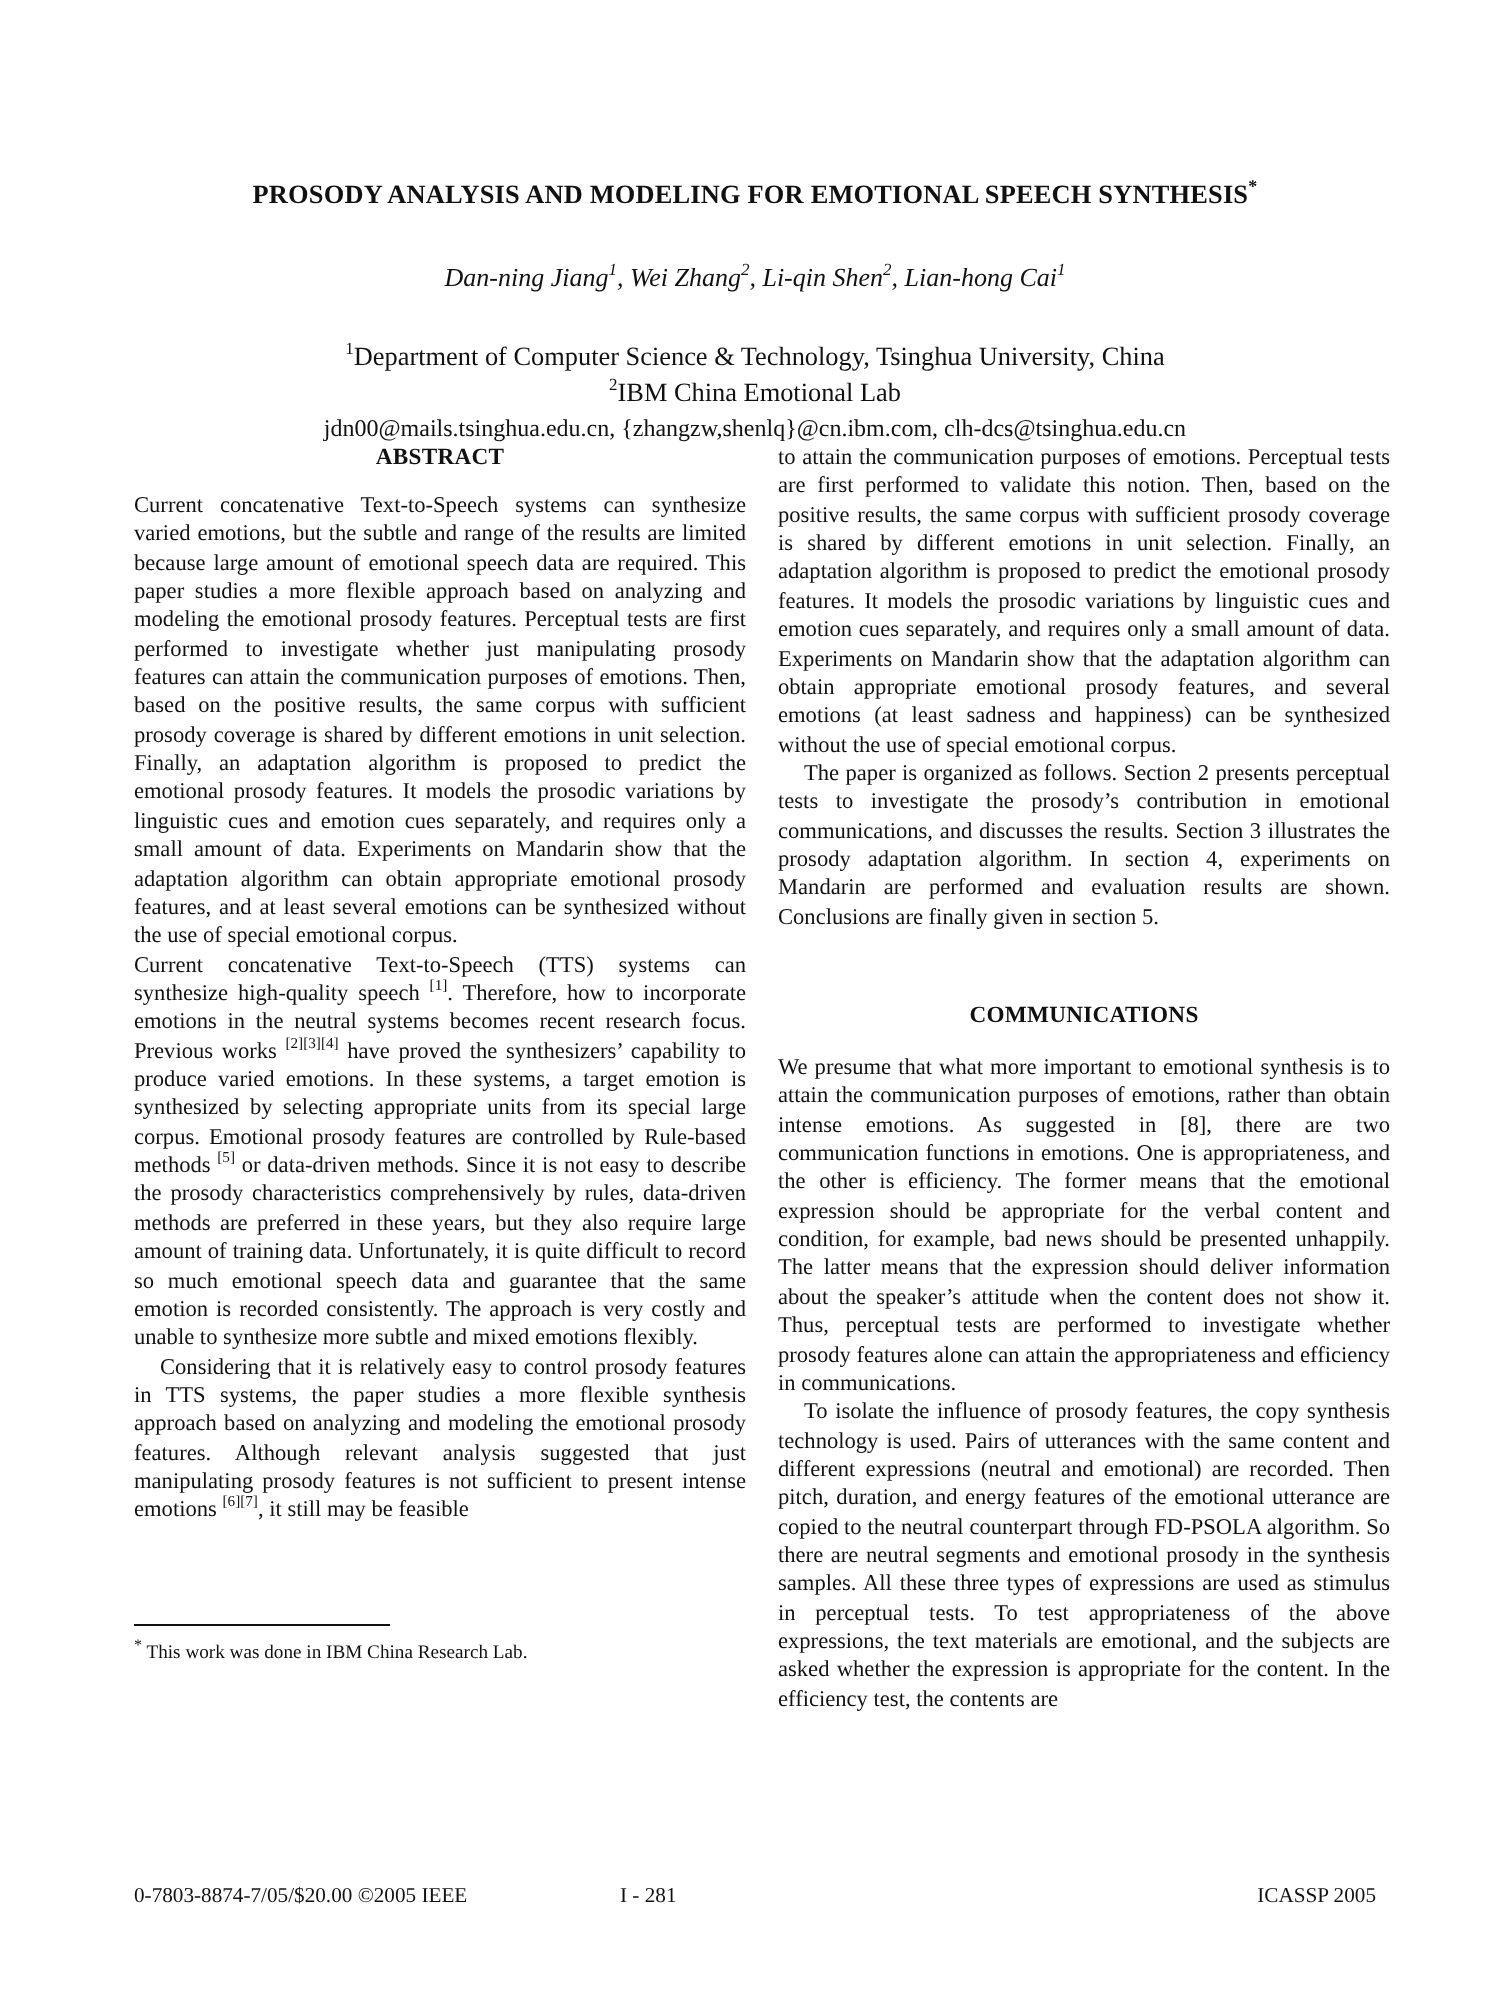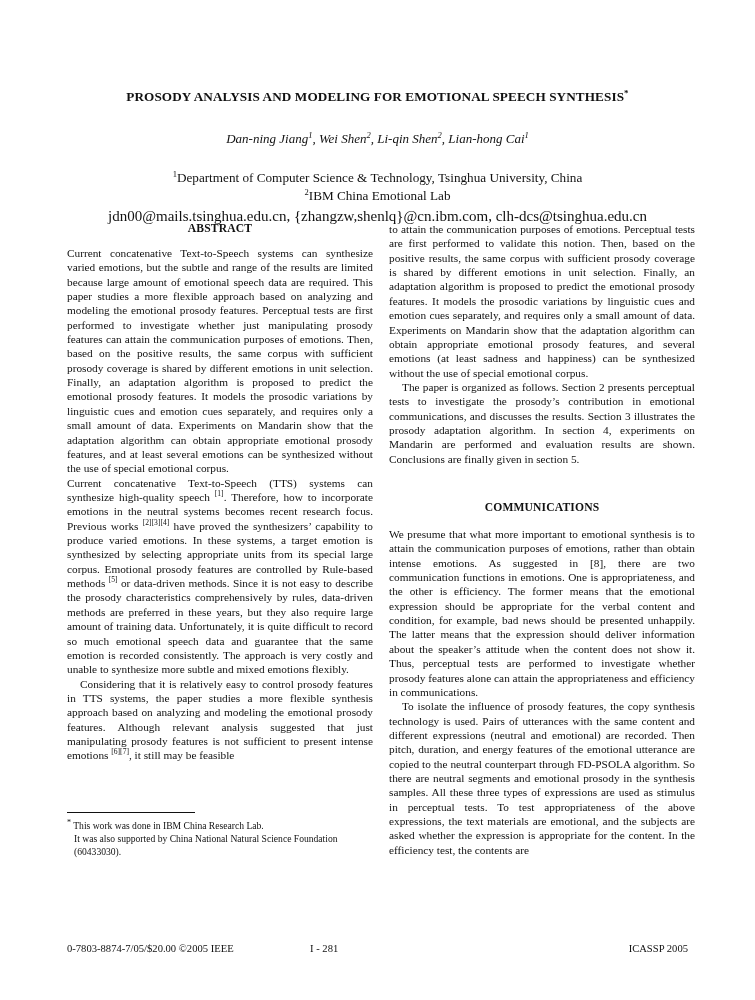--- a/index.html
+++ b/index.html
@@ -57,21 +57,21 @@
     margin-top: 21px;
     font-size: 13.2px;
     line-height: 1.32;
   }
   .affiliations sup {
     font-size: 8.5px;
     vertical-align: super;
   }
   .emails {
     margin-top: 2px;
-    font-size: 15px;
+    font-size: 12px;
     line-height: 1.32;
   }
 
   
   .col {
     position: absolute;
     top: 222px;
     width: 306px;
     font-size: 11.3px;
     line-height: 1.272;
@@ -144,21 +144,21 @@
 </style>
 </head>
 <body>
 
 <div class="page">
 
   <div class="header">
 
     <div class="paper-title"><span>PROSODY ANALYSIS AND MODELING FOR EMOTIONAL SPEECH SYNTHESIS</span><span class="star">*</span></div>
 
-    <div class="authors"><span><span>Dan-ning Jiang</span><sup>1</sup><span>, </span></span><span><span>Wei Shen</span><sup>2</sup><span>, </span></span><span><span>Li-qin Shen</span><sup>2</sup><span>, </span></span><span><span>Lian-hong Cai</span><sup>1</sup></span></div>
+    <div class="authors"><span><span>Dan-ning Jiang</span><sup>1</sup><span>, </span></span><span><span>Wei Zhang</span><sup>2</sup><span>, </span></span><span><span>Li-qin Shen</span><sup>2</sup><span>, </span></span><span><span>Lian-hong Cai</span><sup>1</sup></span></div>
 
     <div class="affiliations">
       <div><sup>1</sup><span>Department of Computer Science &amp; Technology, Tsinghua University, China</span></div>
       <div><sup>2</sup><span>IBM China Emotional Lab</span></div>
     </div>
 
     <div class="emails">jdn00@mails.tsinghua.edu.cn, {zhangzw,shenlq}@cn.ibm.com, clh-dcs@tsinghua.edu.cn</div>
   </div>
 
   <div class="col col-left">
@@ -182,21 +182,20 @@
     </div>
 
     <p class="body-par">We presume that what more important to emotional synthesis is to attain the communication purposes of emotions, rather than obtain intense emotions. As suggested in [8], there are two communication functions in emotions. One is appropriateness, and the other is efficiency. The former means that the emotional expression should be appropriate for the verbal content and condition, for example, bad news should be presented unhappily. The latter means that the expression should deliver information about the speaker’s attitude when the content does not show it. Thus, perceptual tests are performed to investigate whether prosody features alone can attain the appropriateness and efficiency in communications.</p>
     <p class="body-par indent">To isolate the influence of prosody features, the copy synthesis technology is used. Pairs of utterances with the same content and different expressions (neutral and emotional) are recorded. Then pitch, duration, and energy features of the emotional utterance are copied to the neutral counterpart through FD-PSOLA algorithm. So there are neutral segments and emotional prosody in the synthesis samples. All these three types of expressions are used as stimulus in perceptual tests. To test appropriateness of the above expressions, the text materials are emotional, and the subjects are asked whether the expression is appropriate for the content. In the efficiency test, the contents are</p>
   </div>
 
   <div class="footnote">
     <div class="footnote-rule"></div>
     <div class="footnote-body">
       <div class="footnote-line first"><sup>*</sup> <span>This work was done in IBM China Research Lab.</span></div>
-      <div class="footnote-line">It was also supported by China National Natural Science Foundation (60433030).</div>
     </div>
   </div>
 
   <div class="footer">
     <span class="footer-left">0-7803-8874-7/05/$20.00 ©2005 IEEE</span>
     <span class="footer-center">I - 281</span>
     <span class="footer-right">ICASSP 2005</span>
   </div>
 
 </div>

